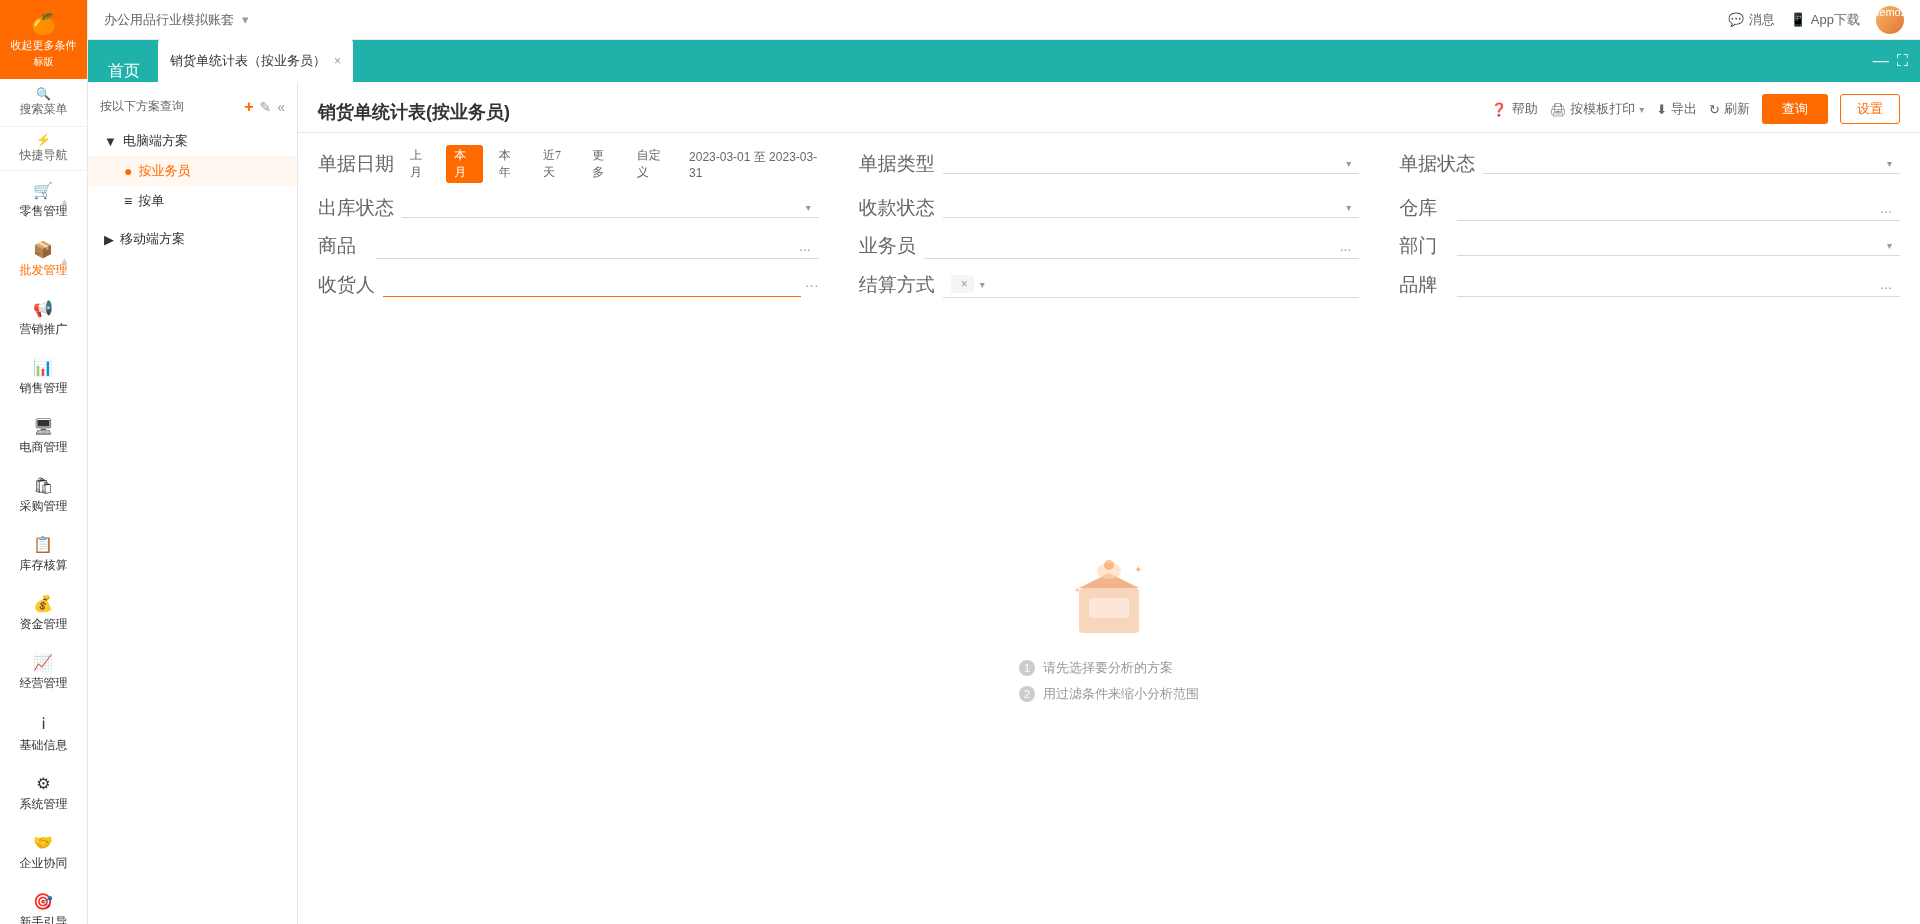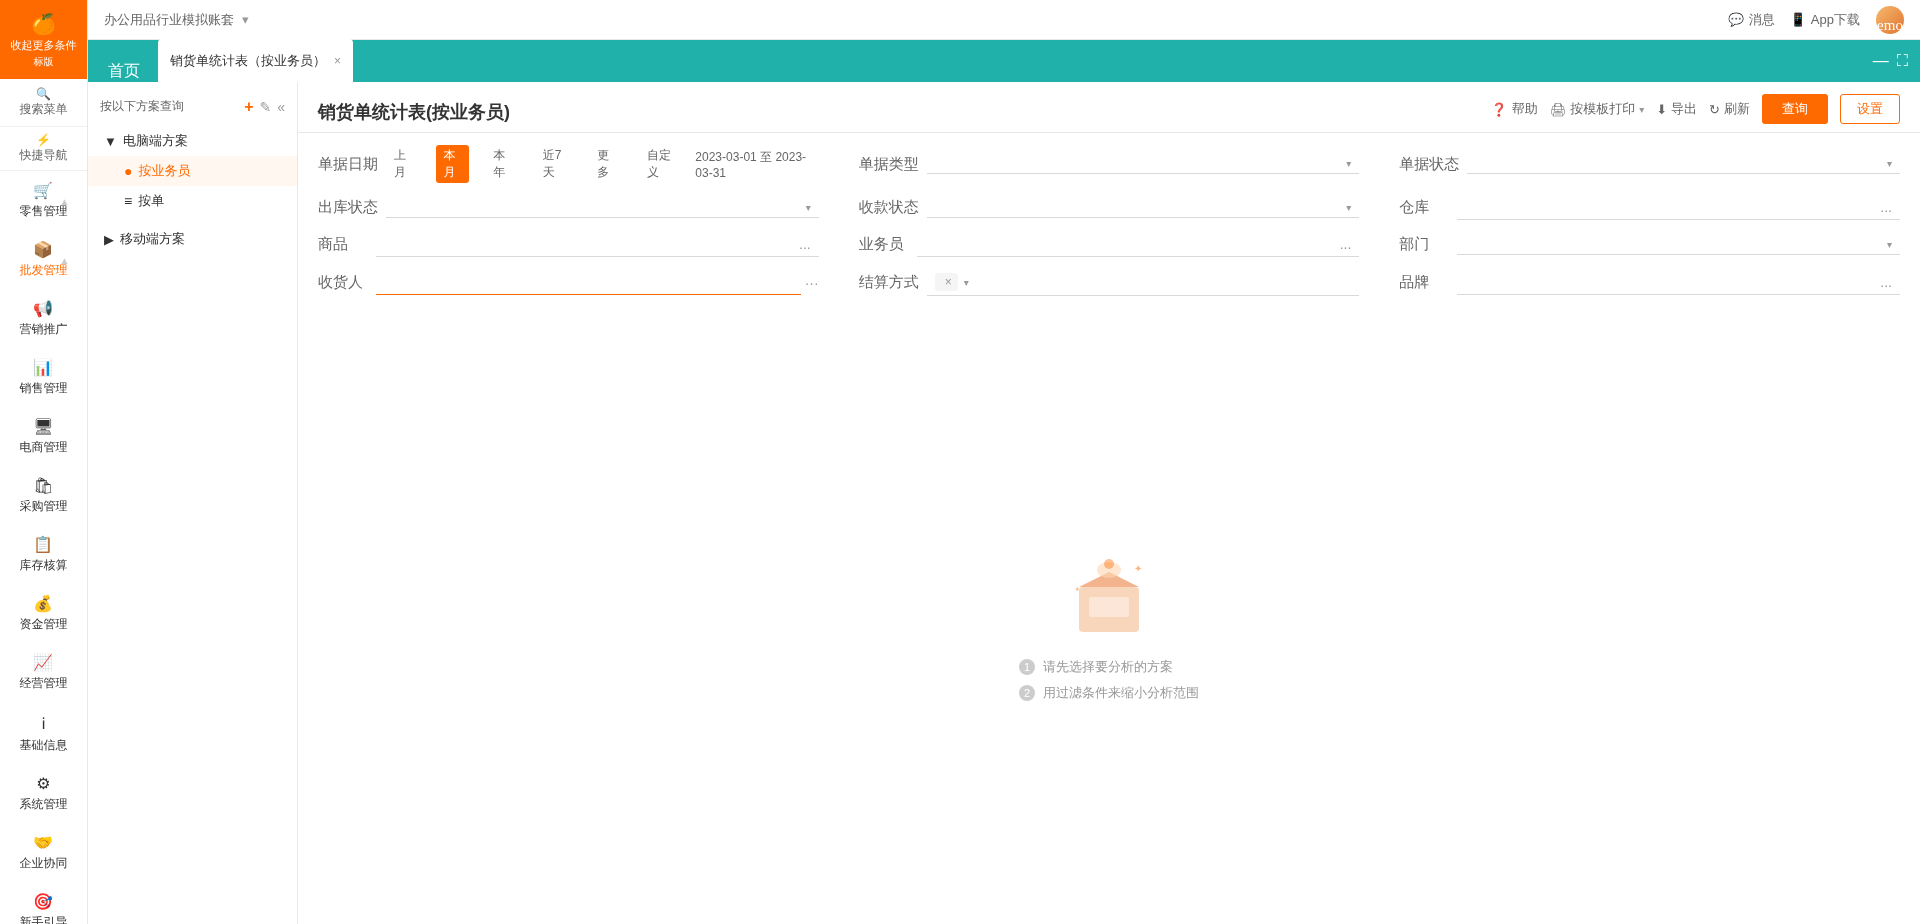--- a/index.html
+++ b/index.html
@@ -97,22 +97,22 @@
       gap: 16px;
       color: #666;
       font-size: 13px;
     }
     .top-bar-right .msg-btn, .top-bar-right .app-btn {
       display: flex; align-items: center; gap: 4px; cursor: pointer;
     }
     .avatar {
       width: 28px; height: 28px; border-radius: 50%;
       background: linear-gradient(135deg, #f7b96e, #e07430);
-      display: flex; align-items: flex-end; justify-content: center;
-      color: #fff; font-size: 15px; cursor: pointer; font-family: Liberation Serif, serif;
+      display: flex; align-items: flex-start; justify-content: center;
+      color: #fff; font-size: 11px; cursor: pointer;
     }
 
     
     .tab-bar {
       background: #20b2aa;
       display: flex;
       align-items: center;
       height: 42px;
       flex-shrink: 0;
       padding: 0 4px;
@@ -254,21 +254,21 @@
       gap: 0;
     }
     .filter-item {
       display: flex;
       align-items: center;
       flex: 1;
       min-width: 0;
     }
     .filter-label {
       color: #666;
-      font-size: 15px;
+      font-size: 19px;
       white-space: nowrap;
       margin-right: 8px;
       min-width: 50px;
     }
     .filter-input {
       flex: 1;
       border: none;
       border-bottom: 1px solid #d9d9d9;
       padding: 4px 8px;
       font-size: 13px;
@@ -282,21 +282,21 @@
     }
     .filter-input.active-border {
       border-bottom: 1px solid #ff6a00;
     }
     .filter-divider { width: 40px; flex-shrink: 0; }
 
     .date-filter {
       display: flex; align-items: center; gap: 6px; flex: 1;
     }
     .date-filter .date-tabs {
-      display: flex; gap: 16px;
+      display: flex; gap: 8px; font-family: Liberation Serif, serif;
     }
     .date-tab {
       padding: 2px 8px;
       font-size: 12px;
       border-radius: 3px;
       cursor: pointer;
       color: #666;
     }
     .date-tab.active {
       background: #ff6a00;

